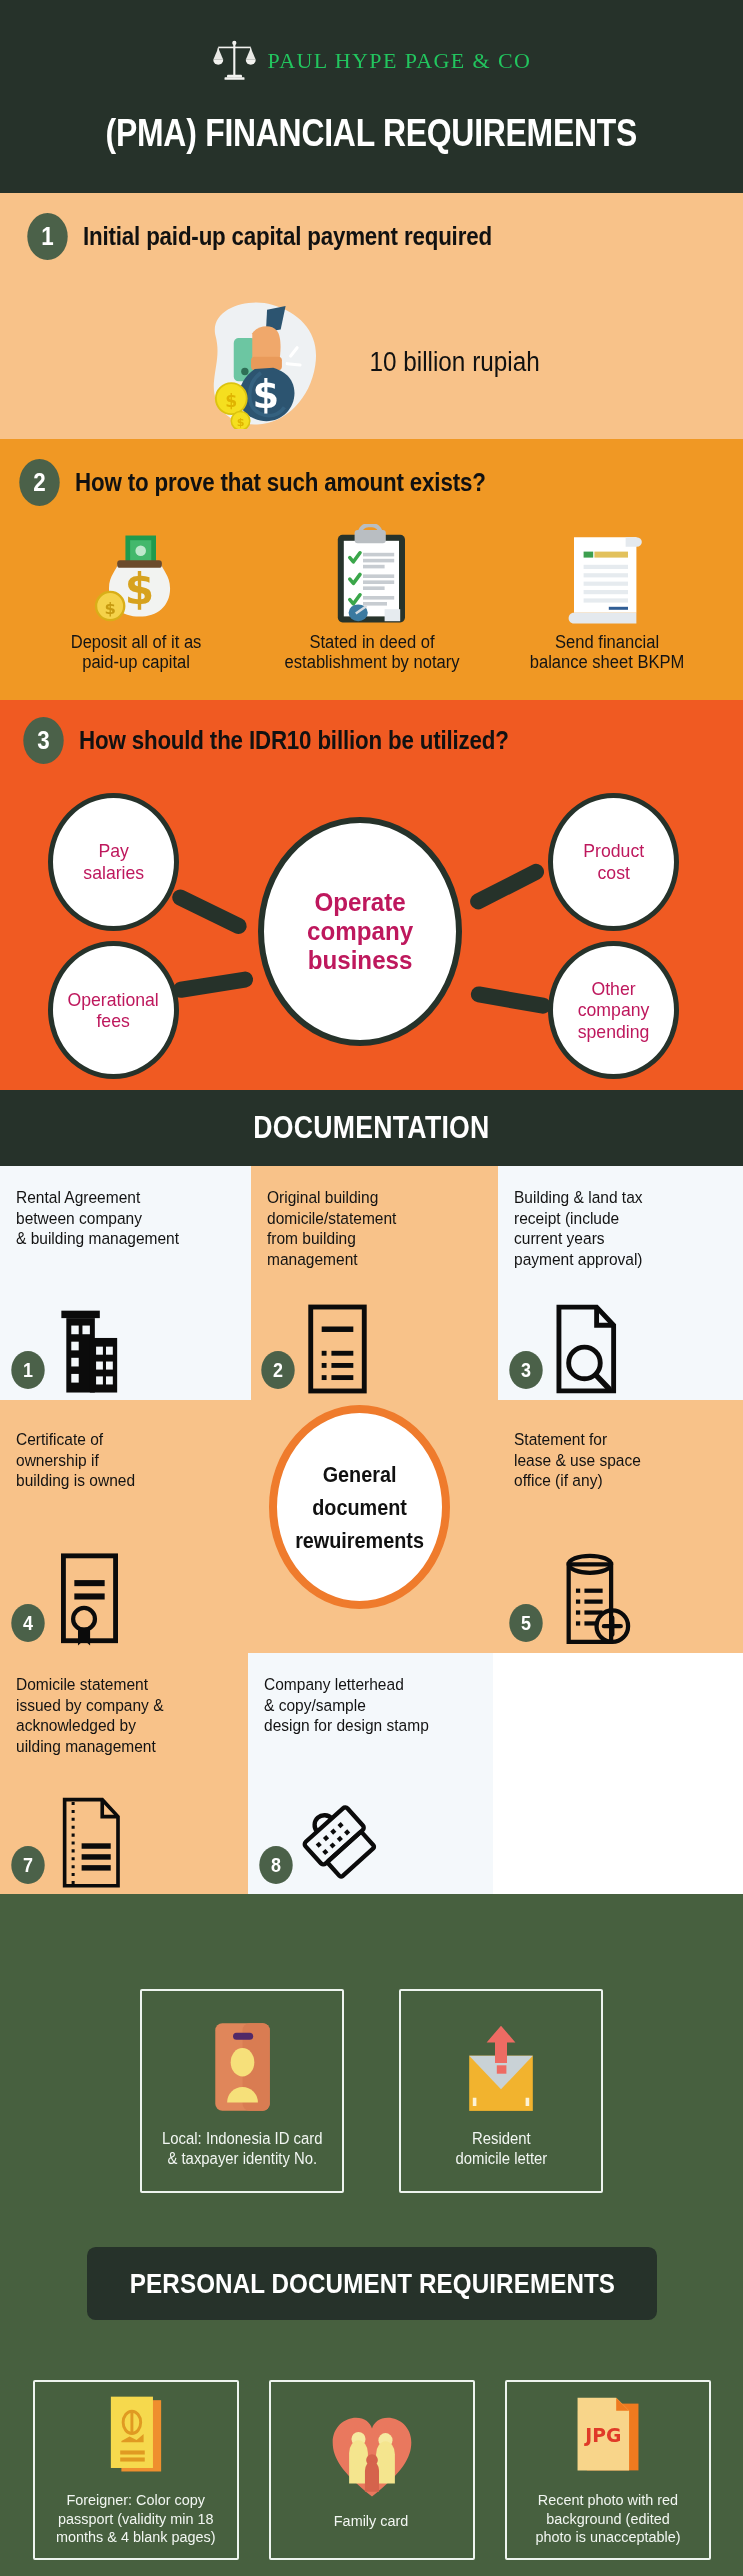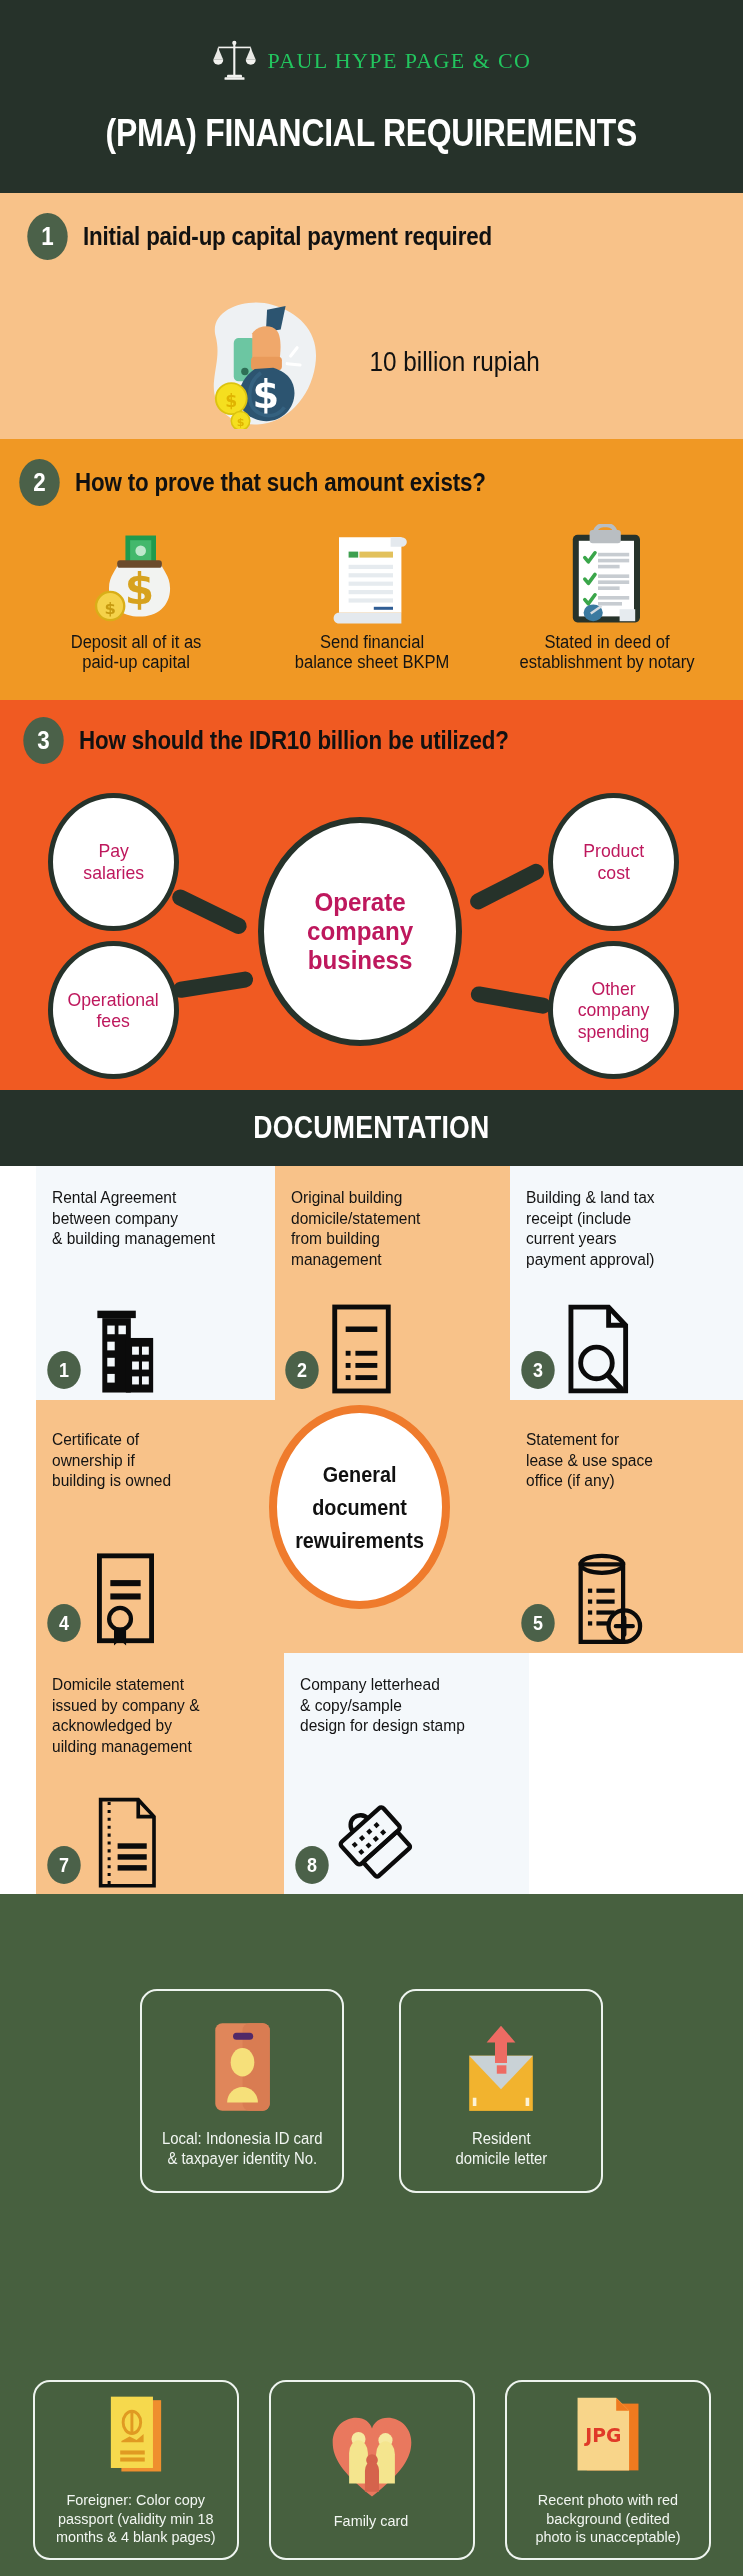--- a/index.html
+++ b/index.html
@@ -108,21 +108,21 @@
     position:absolute; left:0; top:1090px; width:743px; height:76px;
     background:#26322a; display:flex; align-items:center; justify-content:center;
   }
   .doc-banner-title {
     color:#ffffff; font-size:31px; font-weight:bold; letter-spacing:0.3px;
     transform:scaleX(0.86);
   }
 
   
   .doc-grid { position:absolute; left:0; top:1166px; width:743px; height:728px; }
-  .doc-row { position:absolute; left:0; width:743px; display:flex;padding-left:36px; }
+  .doc-row { position:absolute; left:0; width:743px; display:flex; }
   .doc-row-1 { top:0;   height:234px; }
   .doc-row-2 { top:234px; height:253px; }
   .doc-row-3 { top:487px; height:242px; }
 
   .doc-cell { position:relative; height:100%; overflow:hidden; }
   .cell-a { width:251px; }
   .cell-b { width:248px; }
   .cell-c { width:245px; }
   .bg-light { background:#f4f8fb; }
   .bg-peach { background:#f8c289; }
@@ -157,21 +157,21 @@
   
   .green {
     position:absolute; left:0; top:1894px; width:743px; height:682px;
     background:#47603f;
   }
   .green-cards-top {
     position:absolute; left:0; top:95px; width:743px;
     display:flex; justify-content:center; gap:55px;
   }
   .gcard {
-    border:2.5px solid #eef4ef; border-radius:17px;
+    border:2.5px solid #eef4ef; border-radius:2px;
     display:flex; flex-direction:column; align-items:center; justify-content:center;
   }
   .gcard-top { width:204px; height:204px; padding:11px; }
   .gcard-icon { height:105px; display:flex; align-items:center; justify-content:center; }
   .gcard-cap {
     margin-top:10px; color:#f2f6f2; font-size:16px; text-align:center;
     line-height:1.2; transform:scaleX(0.93);
   }
 
   .pdr-banner {
@@ -271,42 +271,20 @@
             <circle cx="46" cy="126" r="24" fill="#f5d24a" stroke="#d9ae18" stroke-width="4"></circle>
             <text x="46" y="139" font-family="DejaVu Sans, sans-serif" font-size="28" font-weight="bold" fill="#c79a10" text-anchor="middle">$</text>
           </svg>
         </span>
         <div class="sec2-cap" style="white-space: pre-line;">Deposit all of it as
 paid-up capital</div>
       </div>
 
       <div class="sec2-card">
         <span class="sec2-icon">
-          <svg viewBox="0 0 150 160" width="90" height="96">
-            <path d="M20 12 h104 v126 h-104 z" fill="#ffffff"></path>
-            <path d="M124 12 c12 0 12 16 0 16 h-18 v-16 z" fill="#e4e9ee"></path>
-            <path d="M20 138 c-12 0 -12 18 0 18 h104 v-18 z" fill="#e4e9ee"></path>
-            <rect x="36" y="36" width="16" height="10" fill="#3d9f4f"></rect>
-            <rect x="54" y="36" width="56" height="10" fill="#e2c15c"></rect>
-            <g fill="#e6ebef">
-              <rect x="36" y="58" width="74" height="7"></rect>
-              <rect x="36" y="72" width="74" height="7"></rect>
-              <rect x="36" y="86" width="74" height="7"></rect>
-              <rect x="36" y="100" width="74" height="7"></rect>
-              <rect x="36" y="114" width="74" height="7"></rect>
-            </g>
-            <rect x="78" y="128" width="32" height="5" fill="#2f5d94"></rect>
-          </svg>
-        </span>
-        <div class="sec2-cap" style="white-space: pre-line;">Send financial
-balance sheet BKPM</div>
-      </div>
-
-      <div class="sec2-card">
-        <span class="sec2-icon">
           <svg viewBox="0 0 150 170" width="90" height="102">
             <rect x="55" y="2" width="34" height="26" rx="14" fill="none" stroke="#b9bec2" stroke-width="7"></rect>
             <rect x="18" y="18" width="112" height="146" rx="8" fill="#27332b"></rect>
             <rect x="28" y="28" width="92" height="126" fill="#ffffff"></rect>
             <rect x="46" y="10" width="52" height="22" rx="5" fill="#b9bec2"></rect>
             <g fill="#c7ccd1">
               <rect x="60" y="48" width="52" height="6"></rect>
                 <rect x="60" y="58" width="52" height="6"></rect>
                 <rect x="60" y="68" width="36" height="6"></rect>
               <rect x="60" y="84" width="52" height="6"></rect>
@@ -320,20 +298,42 @@
               <path d="M38 92 l6 7 l11 -15"></path>
               <path d="M38 126 l6 7 l11 -15"></path>
             </g>
             <ellipse cx="52" cy="148" rx="16" ry="14" fill="#3b7aa0"></ellipse>
             <rect x="46" y="141" width="22" height="4" fill="#d6dbe0" transform="rotate(-35 57 143)"></rect>
             <path d="M96 142 h26 v20 h-26 z" fill="#e6ebef"></path>
           </svg>
         </span>
         <div class="sec2-cap" style="white-space: pre-line;">Stated in deed of
 establishment by notary</div>
+      </div>
+
+      <div class="sec2-card">
+        <span class="sec2-icon">
+          <svg viewBox="0 0 150 160" width="90" height="96">
+            <path d="M20 12 h104 v126 h-104 z" fill="#ffffff"></path>
+            <path d="M124 12 c12 0 12 16 0 16 h-18 v-16 z" fill="#e4e9ee"></path>
+            <path d="M20 138 c-12 0 -12 18 0 18 h104 v-18 z" fill="#e4e9ee"></path>
+            <rect x="36" y="36" width="16" height="10" fill="#3d9f4f"></rect>
+            <rect x="54" y="36" width="56" height="10" fill="#e2c15c"></rect>
+            <g fill="#e6ebef">
+              <rect x="36" y="58" width="74" height="7"></rect>
+              <rect x="36" y="72" width="74" height="7"></rect>
+              <rect x="36" y="86" width="74" height="7"></rect>
+              <rect x="36" y="100" width="74" height="7"></rect>
+              <rect x="36" y="114" width="74" height="7"></rect>
+            </g>
+            <rect x="78" y="128" width="32" height="5" fill="#2f5d94"></rect>
+          </svg>
+        </span>
+        <div class="sec2-cap" style="white-space: pre-line;">Send financial
+balance sheet BKPM</div>
       </div>
 
     </div>
   </div>
 
   <div class="sec3">
     <div class="step-head">
       <div class="step-badge">3</div>
       <div class="step-title">How should the IDR10 billion be utilized?</div>
     </div>
@@ -567,20 +567,23 @@
             <path d="M65 12 l24 28 h-14 v34 h-20 v-34 h-14 z" fill="#ee6b63"></path>
             <rect x="58" y="78" width="16" height="14" fill="#ee6b63"></rect>
             <path d="M18 132 h6 v14 h-6 z M106 132 h6 v14 h-6 z" fill="#fdf3d6"></path>
           </svg>
         </span>
         <div class="gcard-cap" style="white-space: pre-line;">Resident
 domicile letter</div>
       </div>
     </div>
 
+    <div class="pdr-banner">
+      <div class="pdr-title">PERSONAL DOCUMENT REQUIREMENTS</div>
+    </div>
 
     <div class="green-cards-bot">
       <div class="gcard gcard-bot">
         <span class="gcard-icon">
           <svg viewBox="0 0 130 150" width="76" height="88">
             <rect x="40" y="12" width="68" height="122" fill="#ef8f2e"></rect>
             <rect x="22" y="6" width="72" height="122" fill="#f6d94d"></rect>
             <ellipse cx="58" cy="50" rx="15" ry="19" fill="none" stroke="#e09a22" stroke-width="5"></ellipse>
             <line x1="58" y1="31" x2="58" y2="69" stroke="#e09a22" stroke-width="5"></line>
             <path d="M40 82 l14 -8 l12 6 l12 -10 v14 h-38 z" fill="#e09a22"></path>

